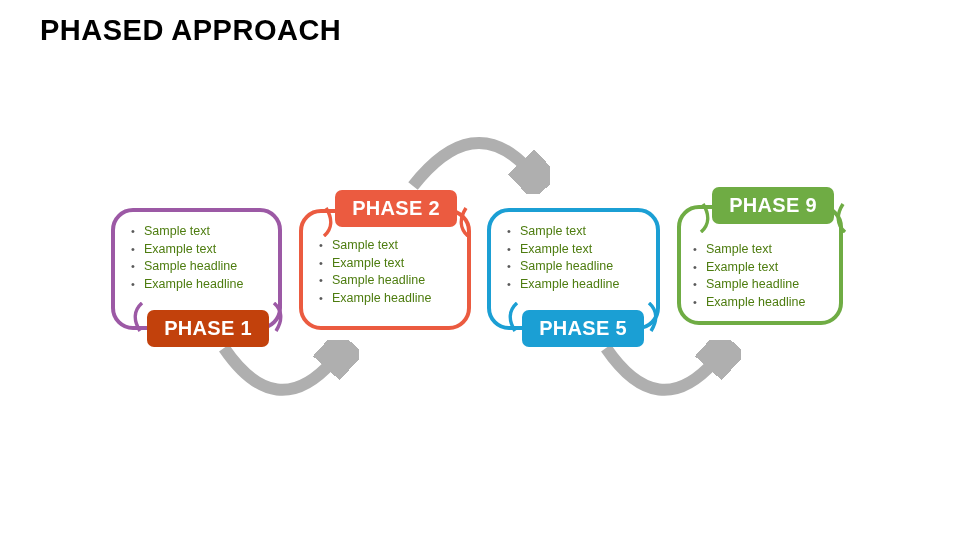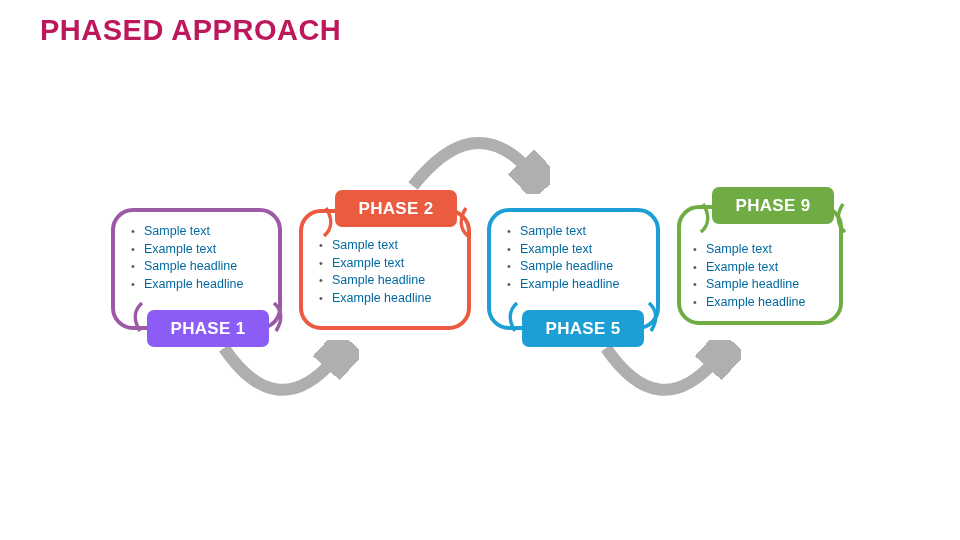--- a/index.html
+++ b/index.html
@@ -12,29 +12,29 @@
     font-size:29px;font-weight:bold;letter-spacing:.5px;color:#3F3F3F;
   }
   .pbox{
     position:absolute;border:4px solid #888;border-radius:22px;
     background:#ffffff;box-sizing:border-box;z-index:1;
   }
   .b1{left:111px;top:208px;width:171px;height:122px}
   .b2{left:299px;top:209px;width:172px;height:121px}
   .b3{left:487px;top:208px;width:173px;height:122px}
   .b4{left:677px;top:205px;width:166px;height:120px}
-  .pbox ul{list-style:none;padding:0;font-size:12.5px;line-height:17.5px;color:#0369a1}
+  .pbox ul{list-style:none;padding:0;font-size:12.5px;line-height:17.5px;color:#4d7c0f}
   .pbox li{position:relative;padding-left:14px;white-space:nowrap}
   .pbox li::before{content:"\2022";position:absolute;left:1px;top:0;color:#595959;font-size:11px}
   .b1 ul,.b3 ul{margin:11px 0 0 15px}
   .b2 ul{margin:24px 0 0 15px}
   .b4 ul{margin:32px 0 0 11px}
   .plabel{
     position:absolute;width:122px;height:37px;border-radius:7px;z-index:3;
-    color:#ffffff;font-weight:bold;font-size:17px;letter-spacing:.3px;
+    color:#ffffff;font-weight:bold;font-size:20px;letter-spacing:.3px;
     text-align:center;line-height:37px;
   }
   .l1{left:147px;top:310px}
   .l2{left:335px;top:190px}
   .l3{left:522px;top:310px}
   .l4{left:712px;top:187px}
   .curl{position:absolute;z-index:2}
   .c1l{left:132px;top:302px;transform:scaleX(-1)}
   .c1r{left:270px;top:302px}
   .c2l{left:320px;top:207px;transform:scaleY(-1)}
@@ -48,21 +48,21 @@
   .a-bot1{left:214px;top:340px}
   .a-bot2{left:596px;top:340px}
   .arrow path{fill:none;stroke:#AFAFAF;stroke-width:12}
   marker path{fill:#AFAFAF}
 </style>
 </head>
 <body>
 
 <div class="slide">
 
-  <h1 class="title" style="color: #be185d;">PHASED APPROACH</h1>
+  <h1 class="title" style="color: #000000;">PHASED APPROACH</h1>
 
   <svg class="arrow a-bot1" width="145" height="60" viewBox="0 0 145 60">
     <defs>
       <marker id="ah" orient="auto" markerWidth="3" markerHeight="3" refX="0.7" refY="1.5">
         <path d="M0,0 L3,1.5 L0,3 Z"></path>
       </marker>
     </defs>
     <path d="M10 8 Q 62 84 118 22" marker-end="url(#ah)" style="stroke: rgb(175, 175, 175);"></path>
   </svg>
 
@@ -81,21 +81,21 @@
       <li>Sample headline</li>
       <li>Example headline</li>
     </ul>
   </div>
   <svg class="curl c1l" width="14" height="30" viewBox="0 0 14 30">
     <path d="M4 1 C 12 8, 13 18, 6 29" fill="none" stroke-width="3.5" style="stroke: rgb(156, 89, 165);"></path>
   </svg>
   <svg class="curl c1r" width="14" height="30" viewBox="0 0 14 30">
     <path d="M4 1 C 12 8, 13 18, 6 29" fill="none" stroke-width="3.5" style="stroke: rgb(156, 89, 165);"></path>
   </svg>
-  <div class="plabel l1" style="background: #8b5cf6;">PHASE 1</div>
+  <div class="plabel l1" style="background: #c2410c;">PHASE 1</div>
 
   <div class="pbox b2" style="border-color: rgb(235, 91, 64);">
     <ul>
       <li>Sample text</li>
       <li>Example text</li>
       <li>Sample headline</li>
       <li>Example headline</li>
     </ul>
   </div>
   <svg class="curl c2l" width="14" height="30" viewBox="0 0 14 30">

